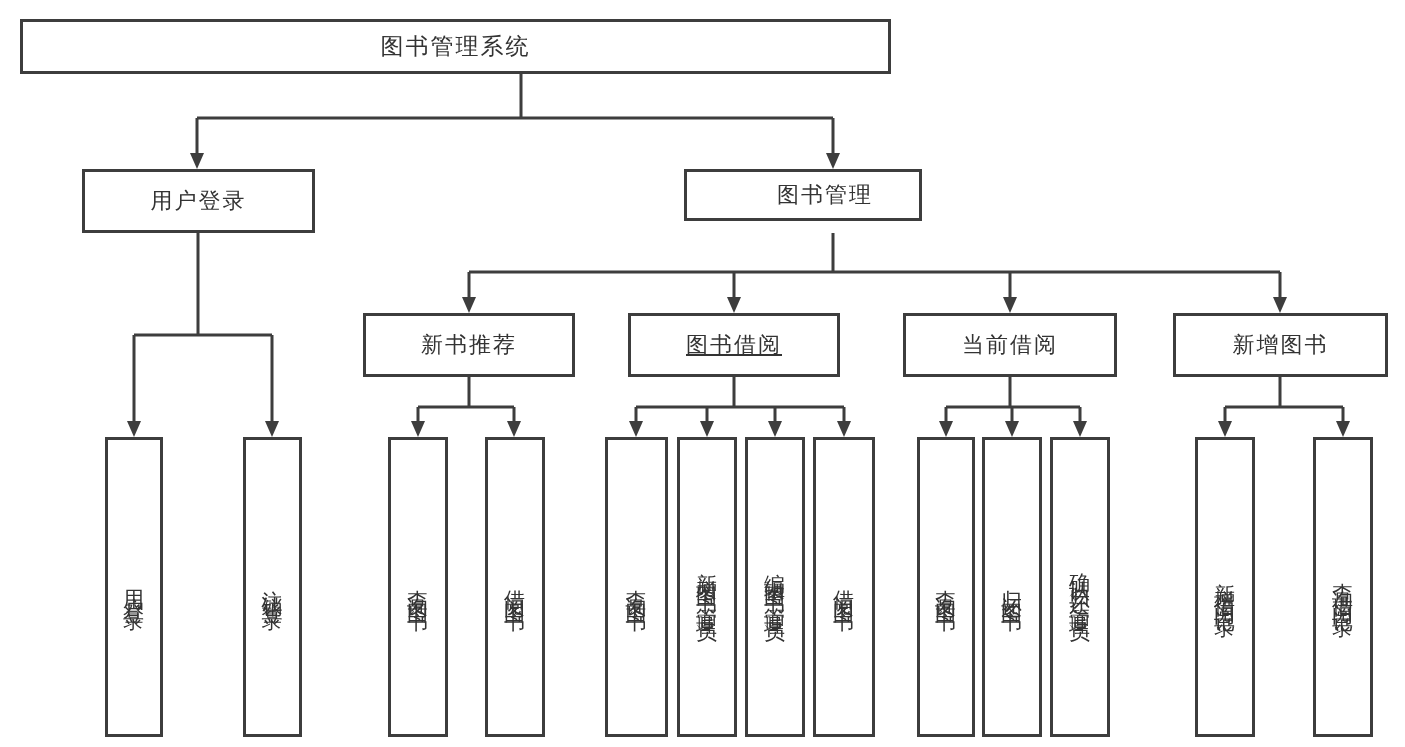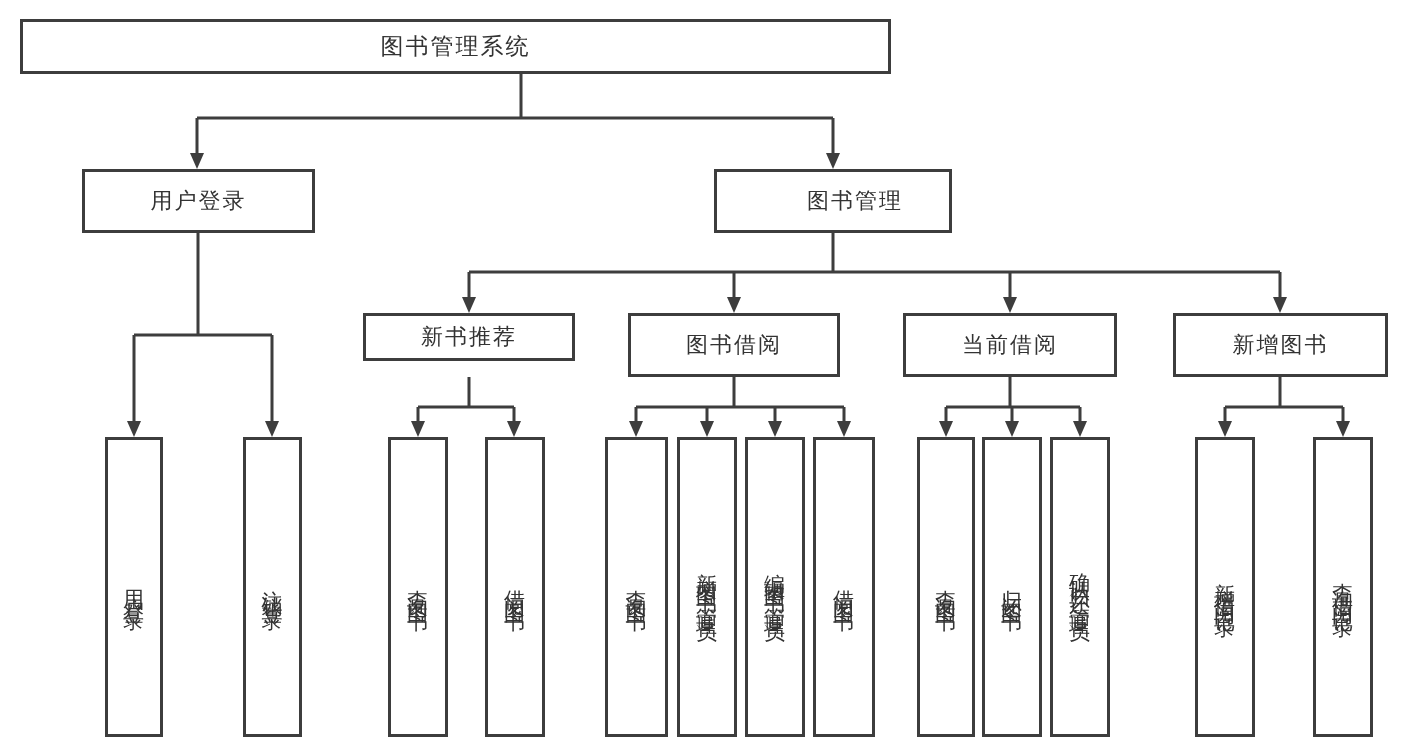--- a/index.html
+++ b/index.html
@@ -81,24 +81,24 @@
     <polygon points="1080,437 1073,421 1087,421"></polygon>
 
     <path d="M1280,377 V407 M1225,407 H1343 M1225,407 V423 M1343,407 V423"></path>
     <polygon points="1225,437 1218,421 1232,421"></polygon>
     <polygon points="1343,437 1336,421 1350,421"></polygon>
   </svg>
 
   <div class="box root" style="left:20px;top:13px;width:871px;height:55px;margin-top:6px;">图书管理系统</div>
 
   <div class="box" style="left:82px;top:169px;width:233px;height:64px;">用户登录</div>
-  <div class="box" style="left:714px;top:169px;width:238px;height:64px;padding-left:44px;">图书管理</div>
+  <div class="box" style="left:684px;top:169px;width:238px;height:52px;padding-left:44px;">图书管理</div>
 
-  <div class="box" style="left:363px;top:313px;width:212px;height:48px;">新书推荐</div>
-  <div class="box" style="left:628px;top:313px;width:212px;height:64px;">图书借阅</div>
+  <div class="box" style="left:363px;top:313px;width:212px;height:64px;">新书推荐</div>
+  <div class="box" style="left:628px;top:313px;width:212px;height:64px;text-decoration:underline;">图书借阅</div>
   <div class="box" style="left:903px;top:313px;width:214px;height:64px;">当前借阅</div>
   <div class="box" style="left:1173px;top:313px;width:215px;height:64px;">新增图书</div>
 
   <div class="box leaf" style="left:105px;top:437px;width:58px;height:300px;">
     <span>用户登录</span>
   </div>
   <div class="box leaf" style="left:243px;top:437px;width:59px;height:300px;">
     <span>注销登录</span>
   </div>
 

